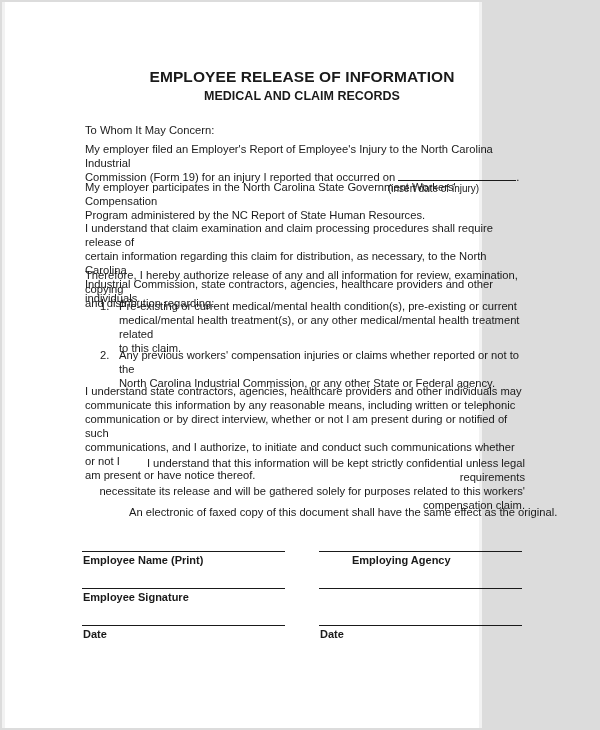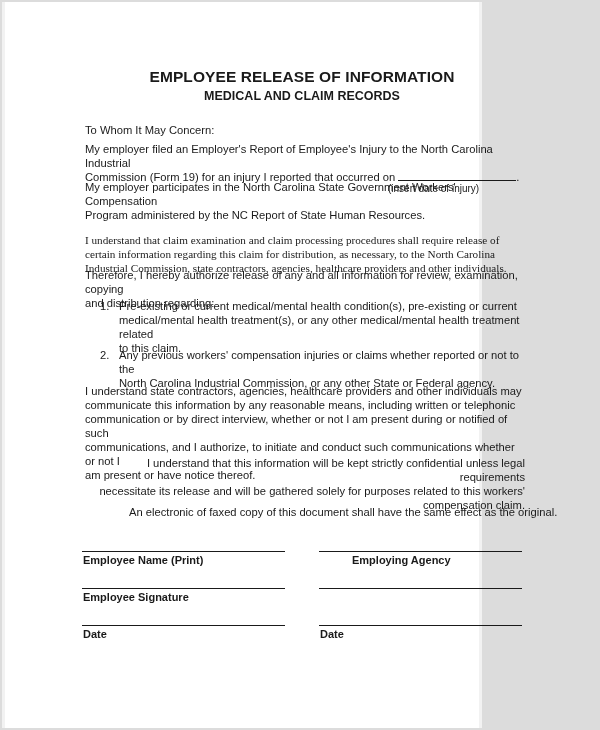--- a/index.html
+++ b/index.html
@@ -108,21 +108,21 @@
       <div>My employer filed an Employer's Report of Employee's Injury to the North Carolina Industrial</div>
       <div><span>Commission (Form 19) for an injury I reported that occurred on</span><span class="blank"></span><span>.</span></div>
       <div class="insert-note">(insert date of injury)</div>
     </div>
 
     <div class="p" style="top:57px;">
       <div>My employer participates in the North Carolina State Government Workers' Compensation</div>
       <div>Program administered by the NC Report of State Human Resources.</div>
     </div>
 
-    <div class="p" style="top:110px;font-family:Liberation Serif, serif;">
+    <div class="p" style="top:98px;">
       <div>I understand that claim examination and claim processing procedures shall require release of</div>
       <div>certain information regarding this claim for distribution, as necessary, to the North Carolina</div>
       <div>Industrial Commission, state contractors, agencies, healthcare providers and other individuals.</div>
     </div>
 
     <div class="p" style="top:145px;">
       <div>Therefore, I hereby authorize release of any and all information for review, examination, copying</div>
       <div>and distribution regarding:</div>
     </div>
 

